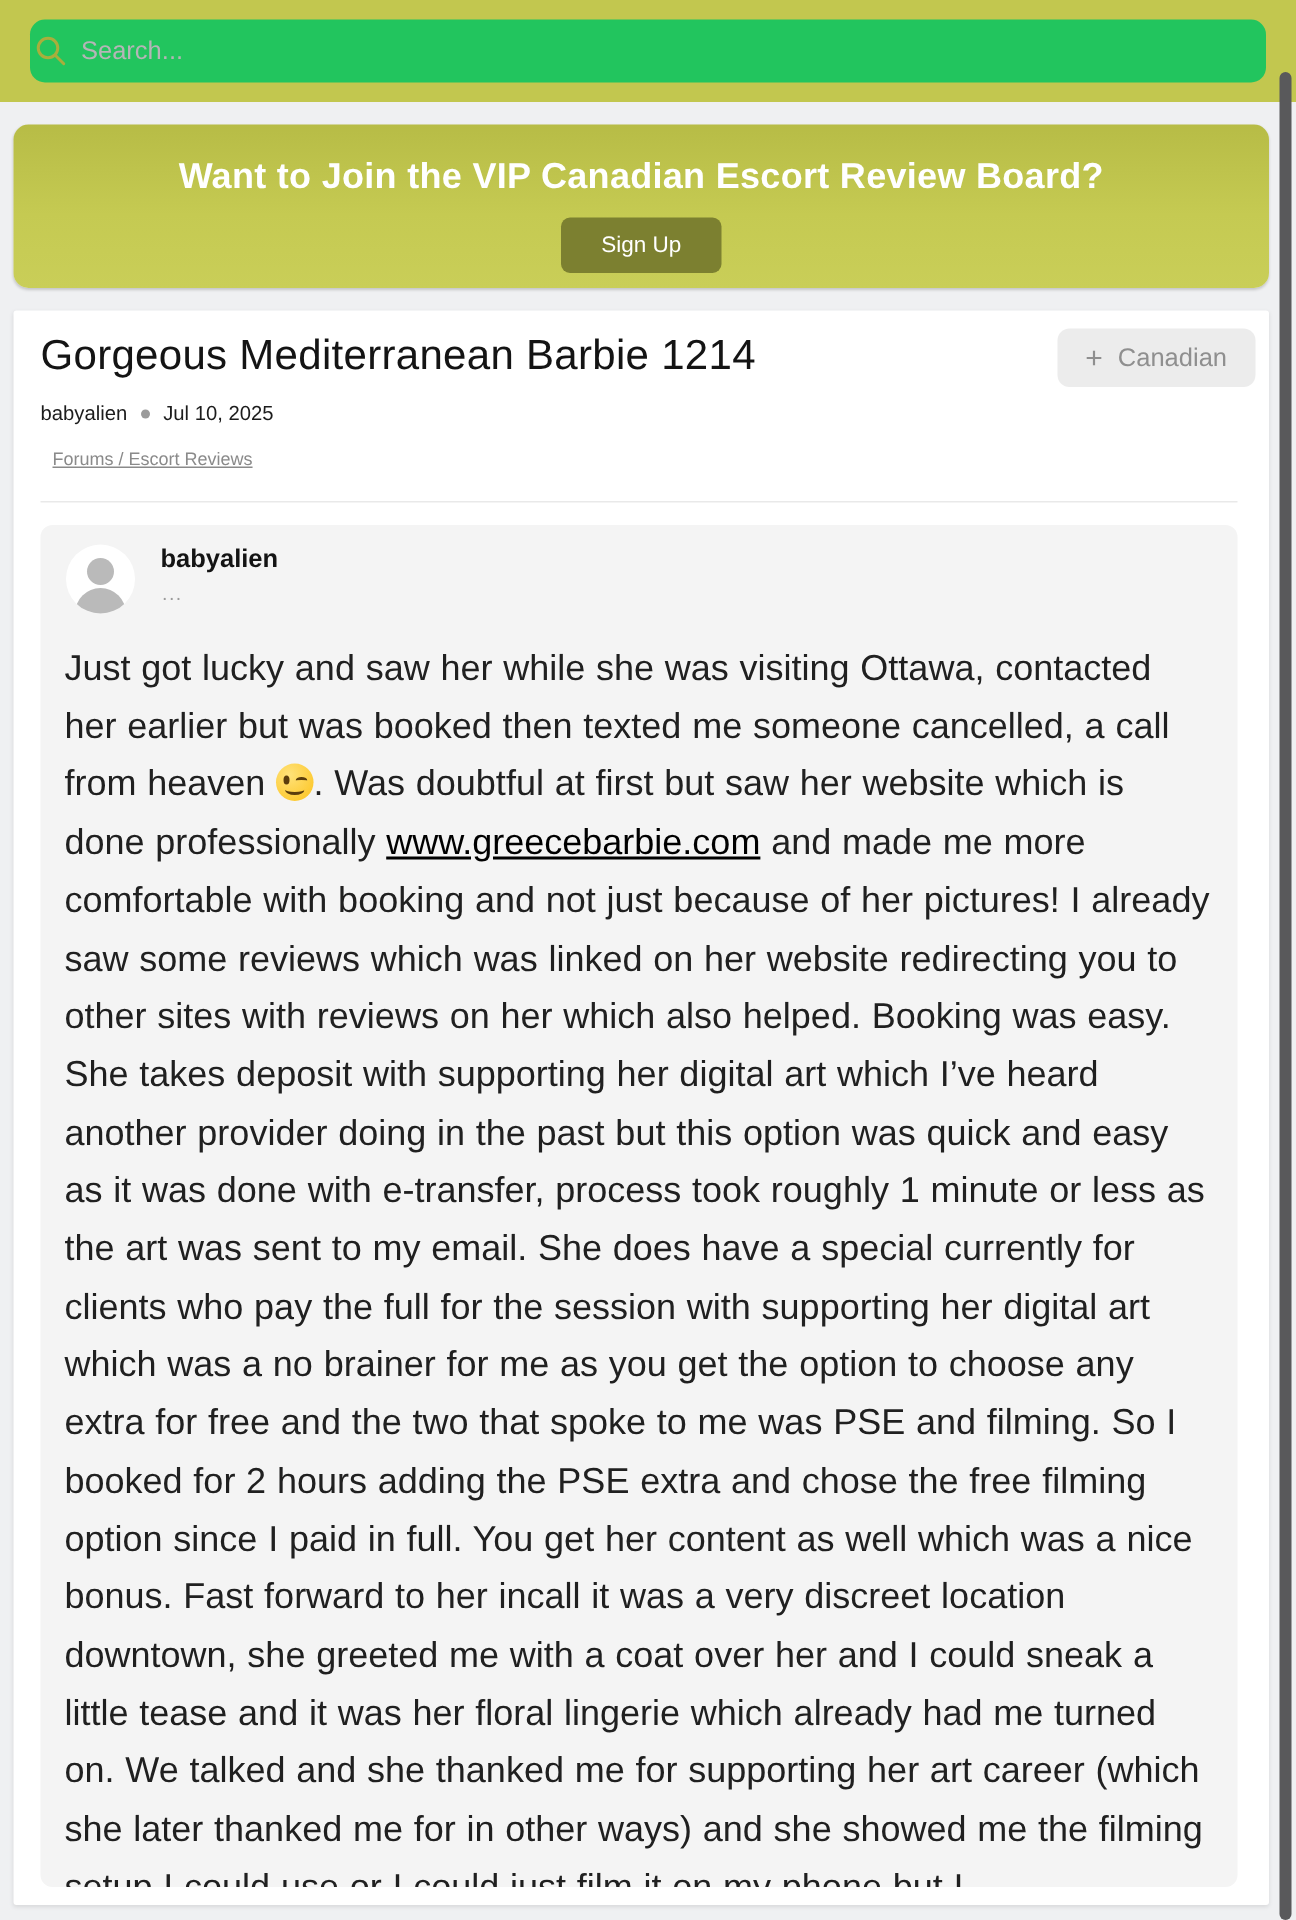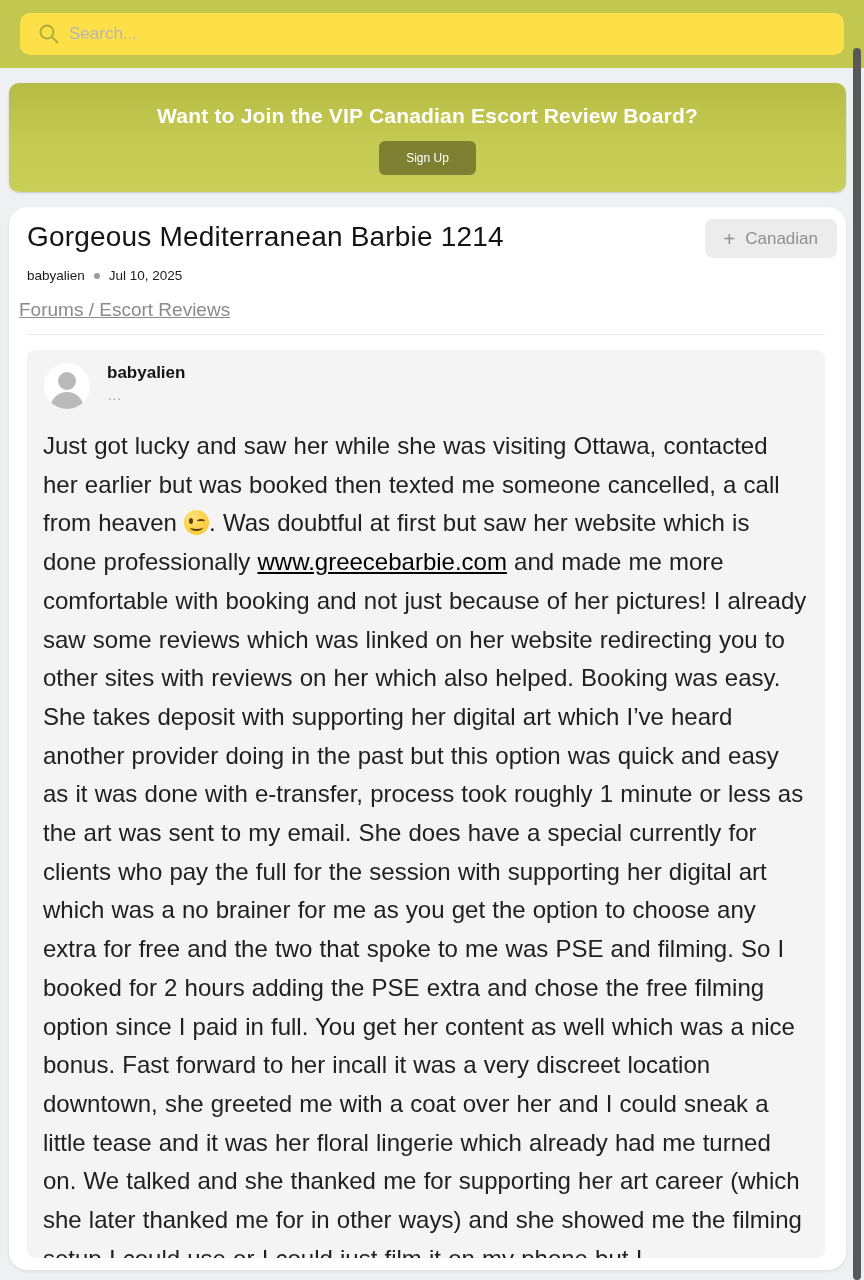--- a/index.html
+++ b/index.html
@@ -11,52 +11,52 @@
     font-family:"Liberation Sans", sans-serif;
   }
 
   
   .site-header {
     position:absolute; left:0; top:0; width:864px; height:68px;
     background:#c2c74f;
   }
   .search-box {
     position:absolute; left:20px; top:13px; width:824px; height:42px;
-    background:#fde047; border-radius:10px;
-    display:flex; align-items:center; padding:0 17px;
+    background:#22c55e; border-radius:10px;
+    display:flex; align-items:center; padding:0 2px;
   }
   .search-icon { width:24px; height:24px; flex:0 0 auto; margin-right:8px; }
   .search-input {
     flex:1; border:none; outline:none; background:transparent;
     font-size:17px; color:#444; font-family:"Liberation Sans", sans-serif;
   }
   .search-input::placeholder { color:#b5b5b7; }
 
   
   .banner {
     position:absolute; left:9px; top:83px; width:837px; height:109px;
     border-radius:10px; text-align:center;
     background:linear-gradient(180deg,#b7bc46 0%, #c5ca52 55%, #c9ce58 100%);
     box-shadow:0 1px 2px rgba(0,0,0,.18);
   }
   .banner-heading {
-    margin-top:21px; color:#ffffff; font-size:21px; font-weight:bold;
+    margin-top:21px; color:#ffffff; font-size:24px; font-weight:bold;
     letter-spacing:.2px;
   }
   .signup-button {
     margin-top:13px; display:inline-block; border:none; cursor:pointer;
-    background:#7c8030; color:#ffffff; font-size:12px;
+    background:#7c8030; color:#ffffff; font-size:15px;
     padding:10px 27px; border-radius:6px;
     font-family:"Liberation Sans", sans-serif;
   }
 
   
   .main-card {
     position:absolute; left:9px; top:207px; width:837px; height:1063px;
-    background:#ffffff; border-radius:18px;
+    background:#ffffff; border-radius:2px;
     box-shadow:0 1px 3px rgba(0,0,0,.10);
   }
   .page-title {
     position:absolute; left:18px; top:14px;
     font-size:28px; font-weight:400; color:#141414; letter-spacing:.2px;
   }
   .comment-button {
     position:absolute; right:9px; top:12px; height:39px;
     background:#ececec; border:none; border-radius:8px; cursor:pointer;
     color:#8f8f8f; font-size:17px; padding:0 19px;
@@ -64,22 +64,22 @@
     font-family:"Liberation Sans", sans-serif;
   }
   .comment-plus { font-size:20px; font-weight:400; line-height:1; color:#8f8f8f; }
   .meta-row {
     position:absolute; left:18px; top:61px;
     display:flex; align-items:center; gap:9px;
     font-size:13.5px; color:#1c1c1c;
   }
   .meta-dot { width:6px; height:6px; border-radius:50%; background:#9a9a9a; }
   .breadcrumb-link {
-    position:absolute; left:10px; top:92px;
-    font-size:19px; color:#8a8a8a; text-decoration:underline; cursor:pointer;
+    position:absolute; left:26px; top:92px;
+    font-size:12px; color:#8a8a8a; text-decoration:underline; cursor:pointer;
   }
   .divider {
     position:absolute; left:18px; top:127px; width:798px; height:1px;
     background:#e9e9e9;
   }
 
   
   .post-card {
     position:absolute; left:18px; top:143px; width:798px; height:908px;
     background:#f4f4f4; border-radius:8px; overflow:hidden;

